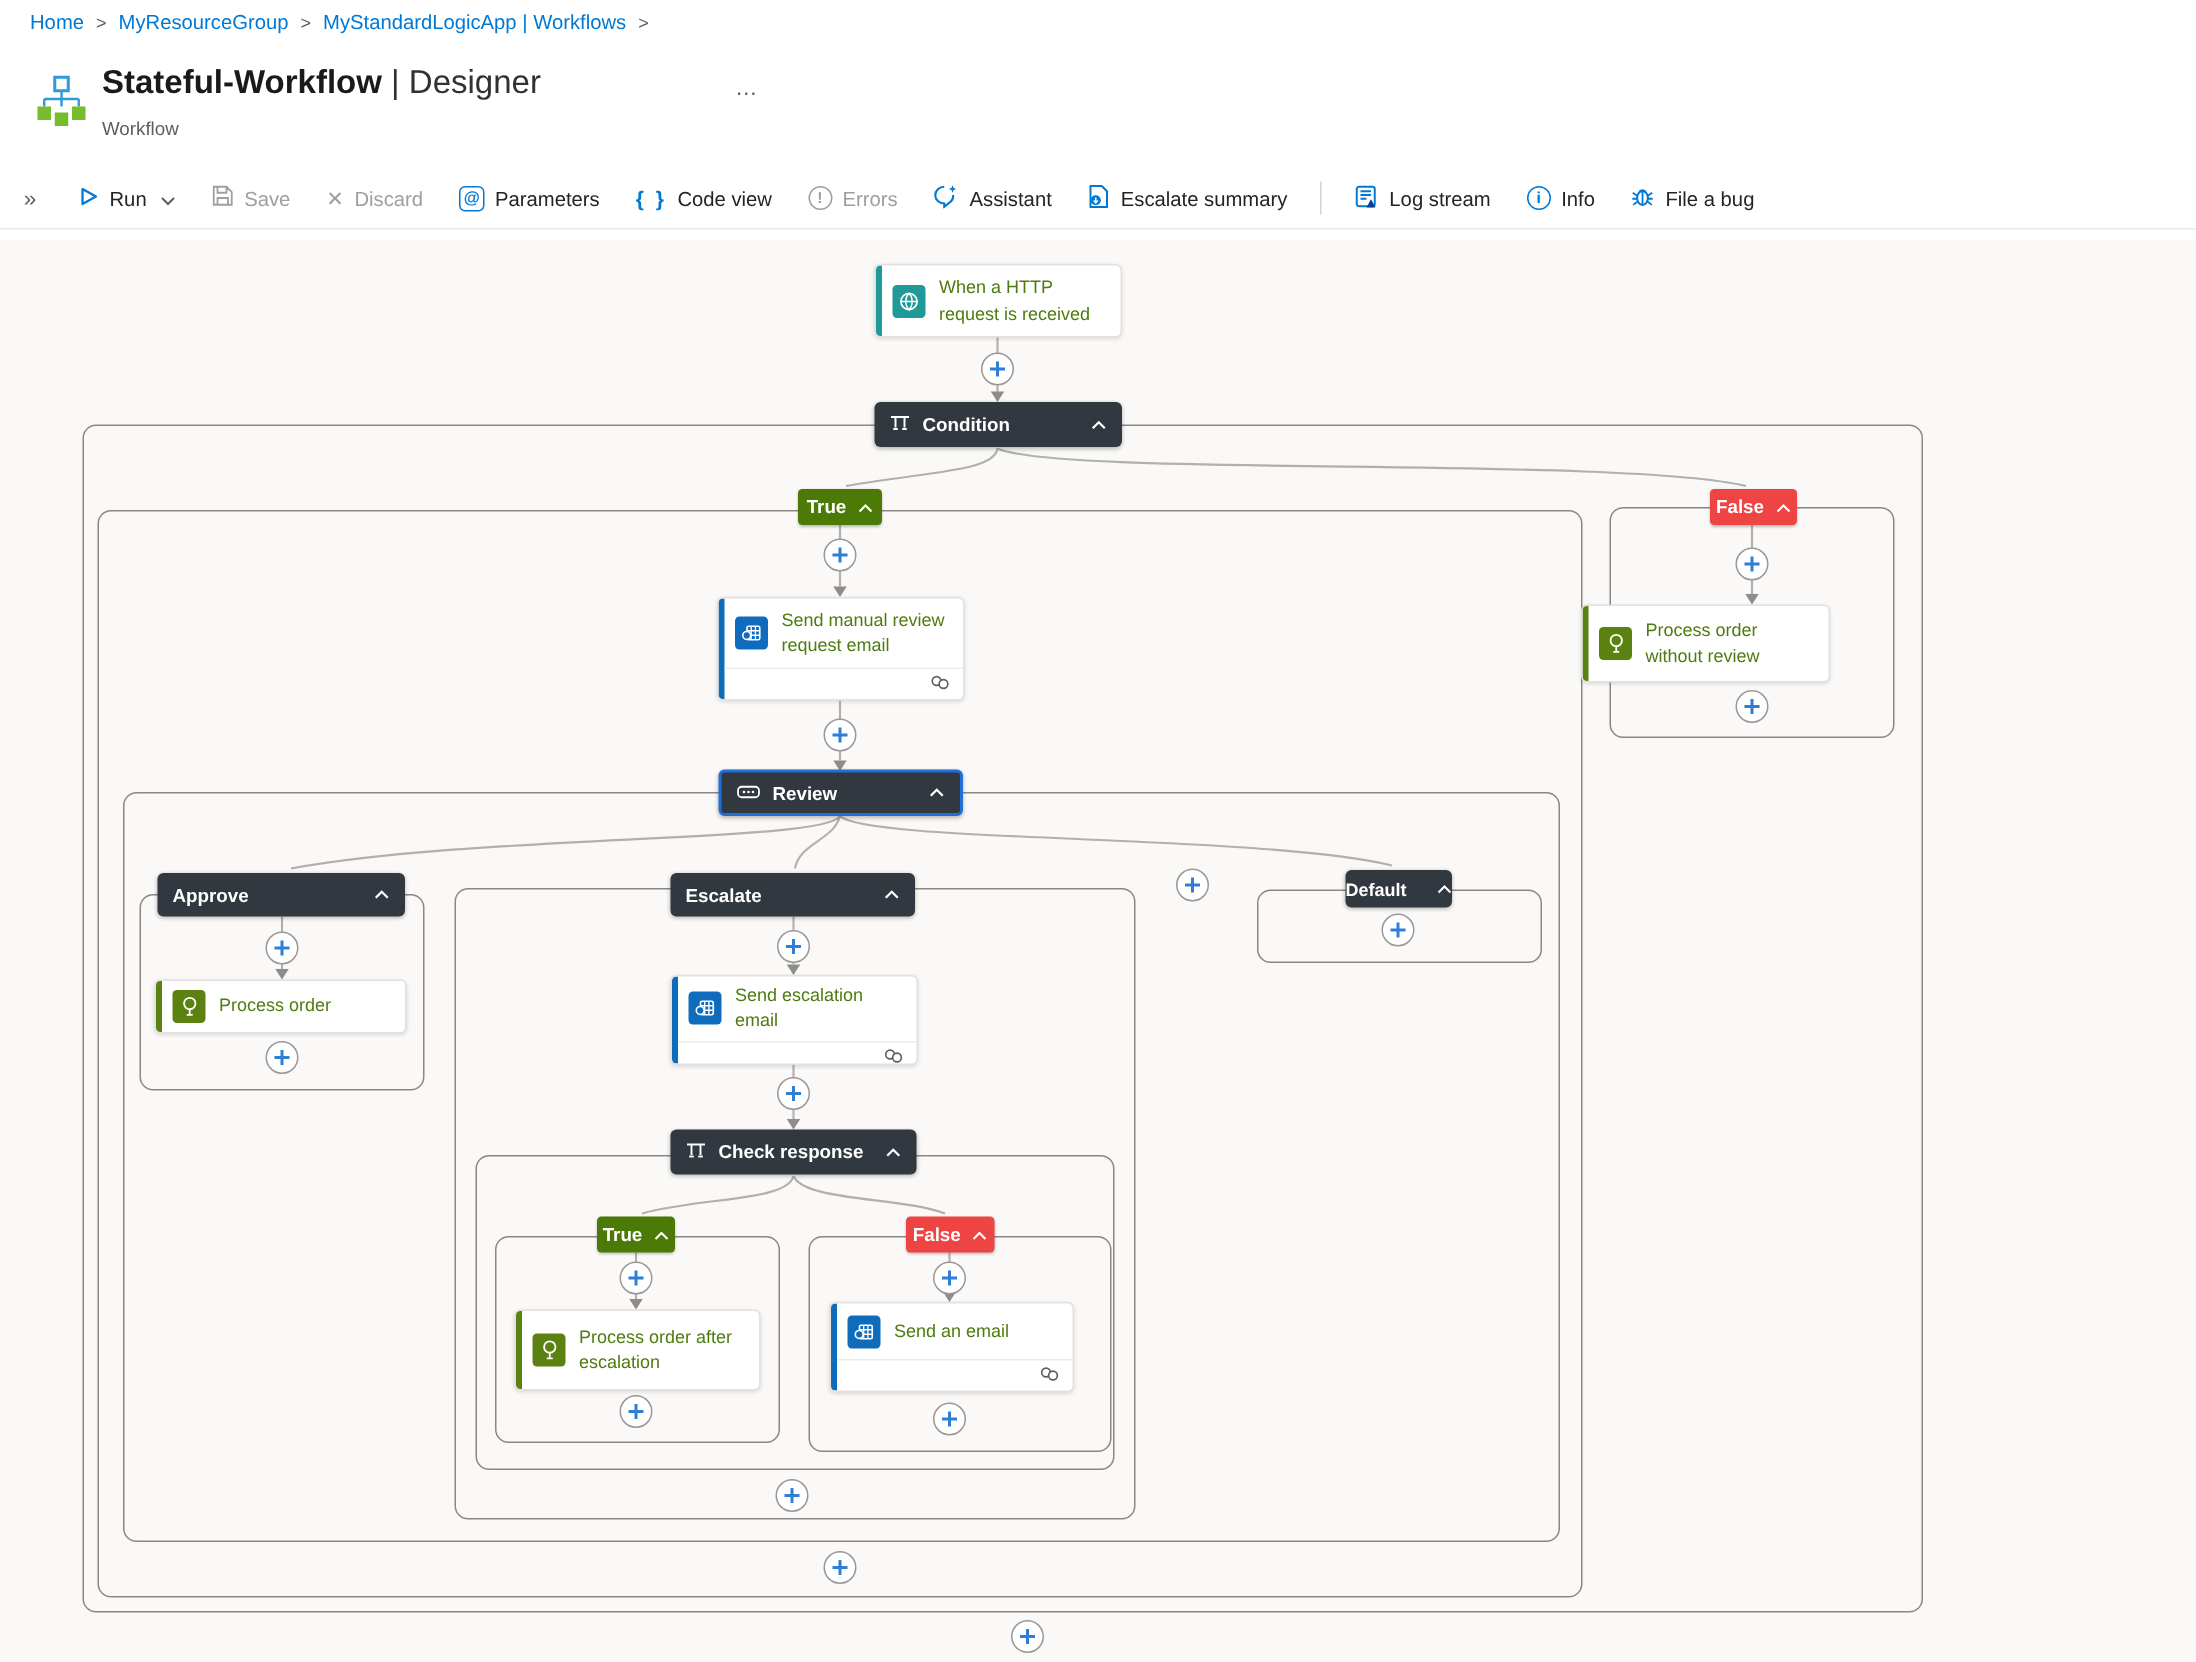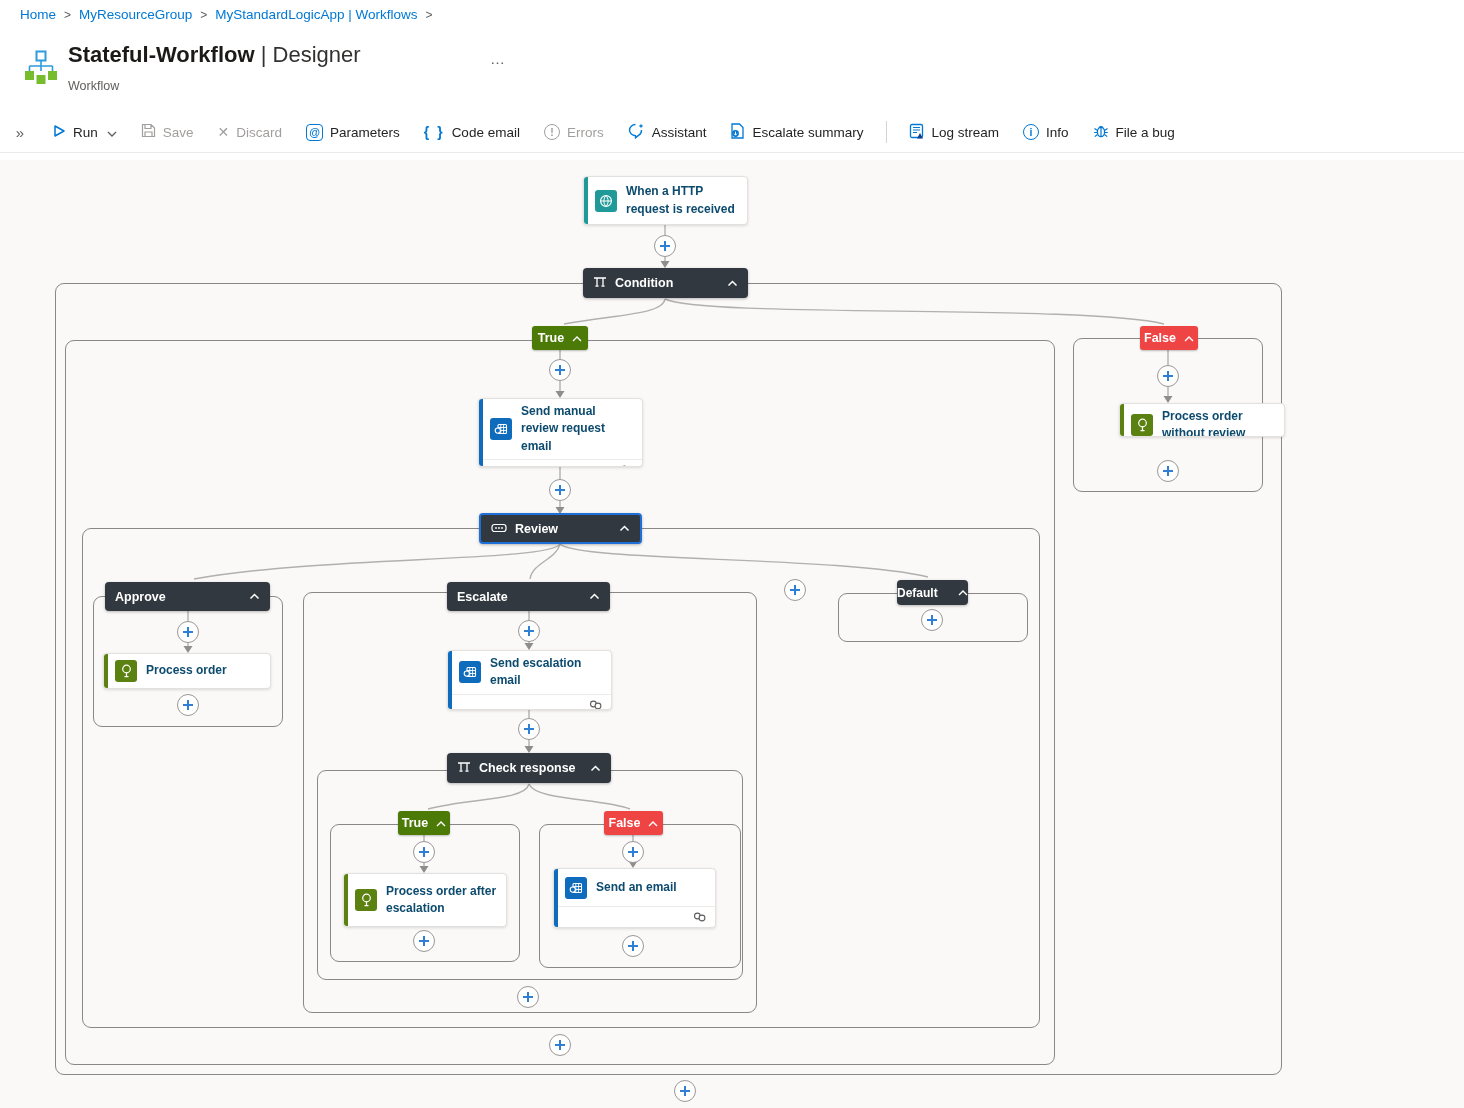--- a/index.html
+++ b/index.html
@@ -44,21 +44,21 @@
   
   .badge { position:absolute; border-radius:3px; color:#fff; font-size:12.5px; font-weight:700; display:flex; align-items:center; justify-content:center; gap:8px; box-shadow:0 1px 2px rgba(0,0,0,.25); cursor:pointer; }
   .badge.green { background:#4c7a06; }
   .badge.red { background:#ef4444; }
   
   .card { position:absolute; background:#fff; border:1px solid #e3e1df; border-radius:4px; box-shadow:0 1px 3px rgba(0,0,0,.13); display:flex; overflow:hidden; cursor:pointer; }
   .card .accent { width:4px; flex:none; }
   .card .cbody { flex:1; display:flex; flex-direction:column; min-width:0; }
   .card .cmain { flex:1; display:flex; align-items:center; gap:9px; padding:4px 6px 4px 7px; }
   .card .tile { width:22px; height:22px; border-radius:3px; flex:none; display:flex; align-items:center; justify-content:center; }
-  .card .clabel { font-size:12px; font-weight:700; color:#0c4a6e; line-height:1.45; }
+  .card .clabel { font-size:12px; font-weight:400; color:#4d7c0f; line-height:1.45; }
   .card .cfooter { flex:none; border-top:1px solid #edebe9; height:21px; display:flex; justify-content:flex-end; align-items:center; padding:0 8px; }
   .accent-teal { background:#1f9a98; } .tile-teal { background:#1f9a98; }
   .accent-blue { background:#0f6cbd; } .tile-blue { background:#0f6cbd; }
   .accent-green { background:#5b8111; } .tile-green { background:#5b8111; }
   
   .plus { position:absolute; width:22px; height:22px; border:1px solid #9a9896; border-radius:50%; background:#fff; cursor:pointer; }
   .plus::before { content:""; position:absolute; left:5px; right:5px; top:50%; margin-top:-0.8px; height:1.6px; background:#2f7fd6; }
   .plus::after { content:""; position:absolute; top:5px; bottom:5px; left:50%; margin-left:-0.8px; width:1.6px; background:#2f7fd6; }
 </style>
 </head>
@@ -109,21 +109,21 @@
   <div class="tb-item disabled">
     <span class="x-icon">✕</span>
     <span>Discard</span>
   </div>
   <div class="tb-item">
     <span class="at-icon">@</span>
     <span>Parameters</span>
   </div>
   <div class="tb-item">
     <span class="brace-icon">{ }</span>
-    <span>Code email</span>
+    <span>Code view</span>
   </div>
   <div class="tb-item disabled">
     <span class="circ-icon circ-gray">!</span>
     <span>Errors</span>
   </div>
   <div class="tb-item">
     <span><svg width="17" height="16" viewBox="0 0 17 16">
           <path d="M7.5 1.5 A6 5.6 0 1 0 7.5 12.7 L7.5 14.8 L10.5 12.4 A6 5.6 0 0 0 13.4 7" fill="none" stroke="#0078d4" stroke-width="1.4"></path>
           <path d="M13 .5 L13.7 2.3 L15.5 3 L13.7 3.7 L13 5.5 L12.3 3.7 L10.5 3 L12.3 2.3 Z" fill="#0078d4"></path>
         </svg></span>
@@ -402,21 +402,21 @@
       </div>
       <div class="cfooter">
         <span><svg width="14" height="10" viewBox="0 0 14 10">
               <circle cx="4.4" cy="4" r="2.9" fill="none" stroke="#605e5c" stroke-width="1.1"></circle>
               <circle cx="9" cy="6" r="2.9" fill="#fff" stroke="#605e5c" stroke-width="1.1"></circle>
             </svg></span>
       </div>
     </div>
   </div>
 
-  <div class="card" style="left:1119px; top:243px; width:166px; height:34px;">
+  <div class="card" style="left:1054px; top:243px; width:166px; height:52px;">
     <div class="accent accent-green"></div>
     <div class="cbody">
       <div class="cmain">
         <span class="tile tile-green">
           <svg width="13" height="14" viewBox="0 0 13 14">
               <circle cx="6.5" cy="5" r="3.8" fill="none" stroke="#fff" stroke-width="1.2"></circle>
               <path d="M6.5 8.8 V12 M4.5 12.6 H8.5" stroke="#fff" stroke-width="1.2" fill="none"></path>
             </svg>
         </span>
         <span class="clabel">Process order without review</span>

